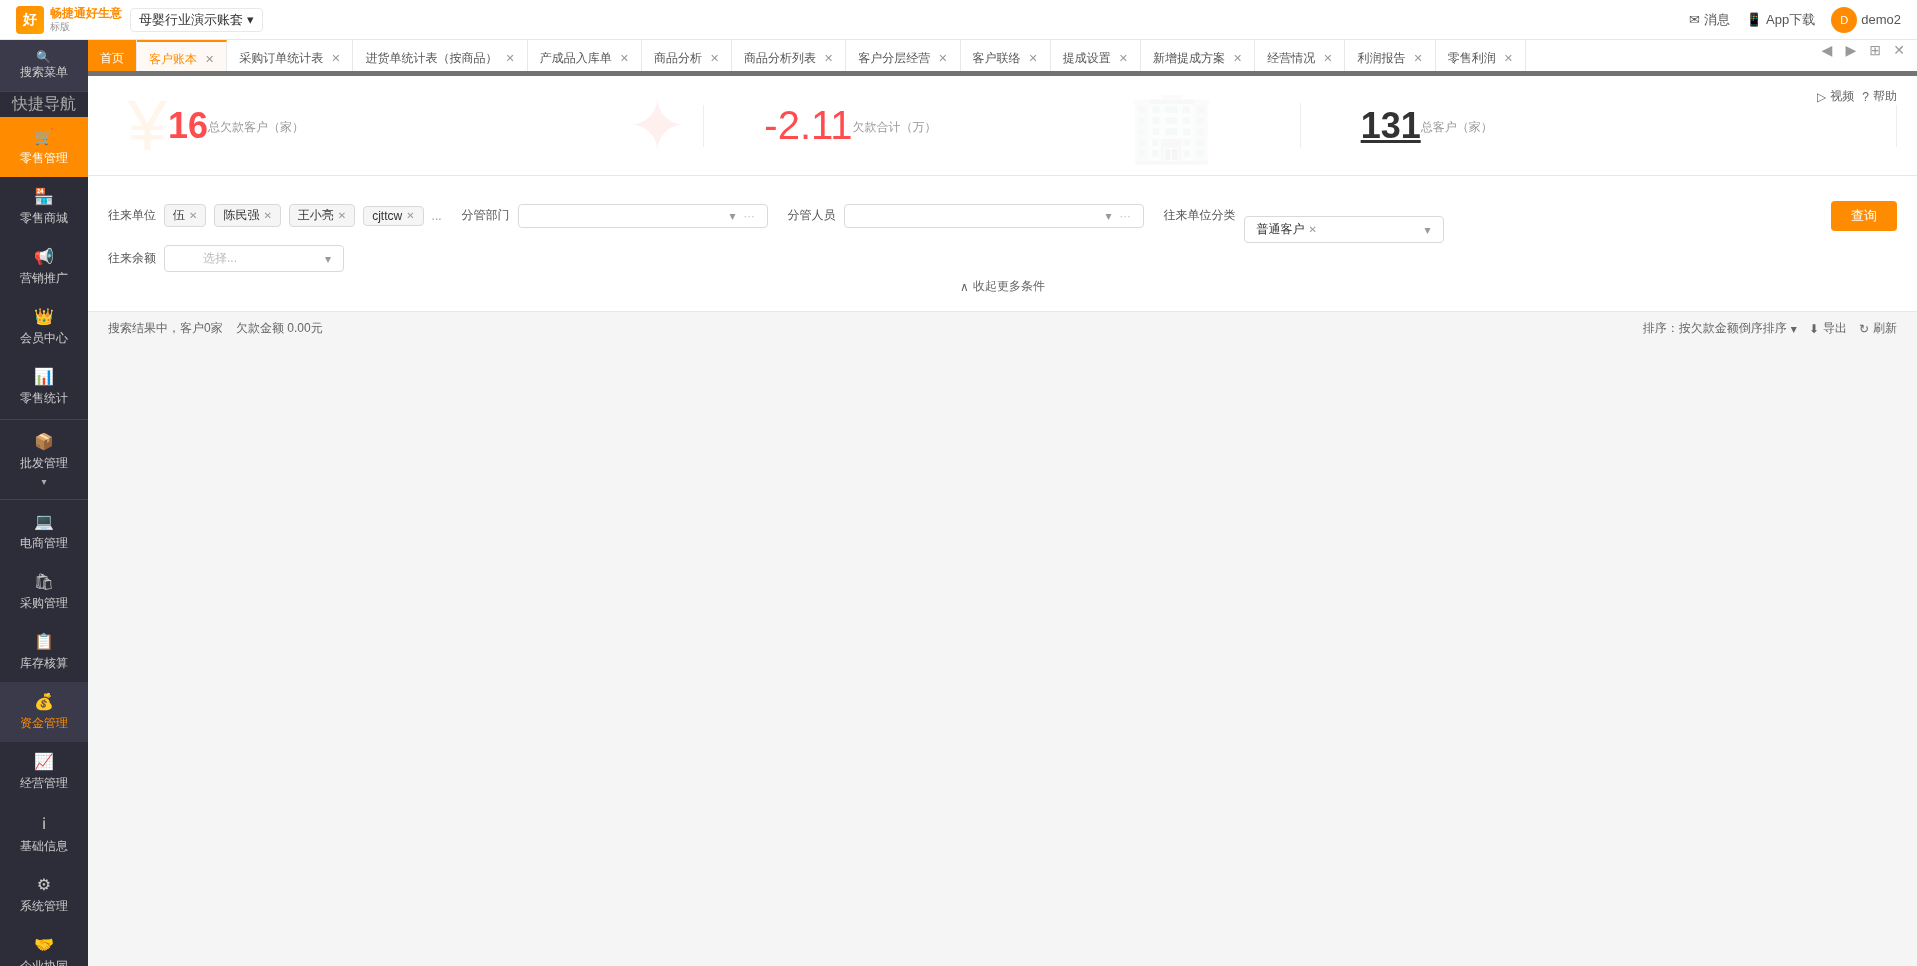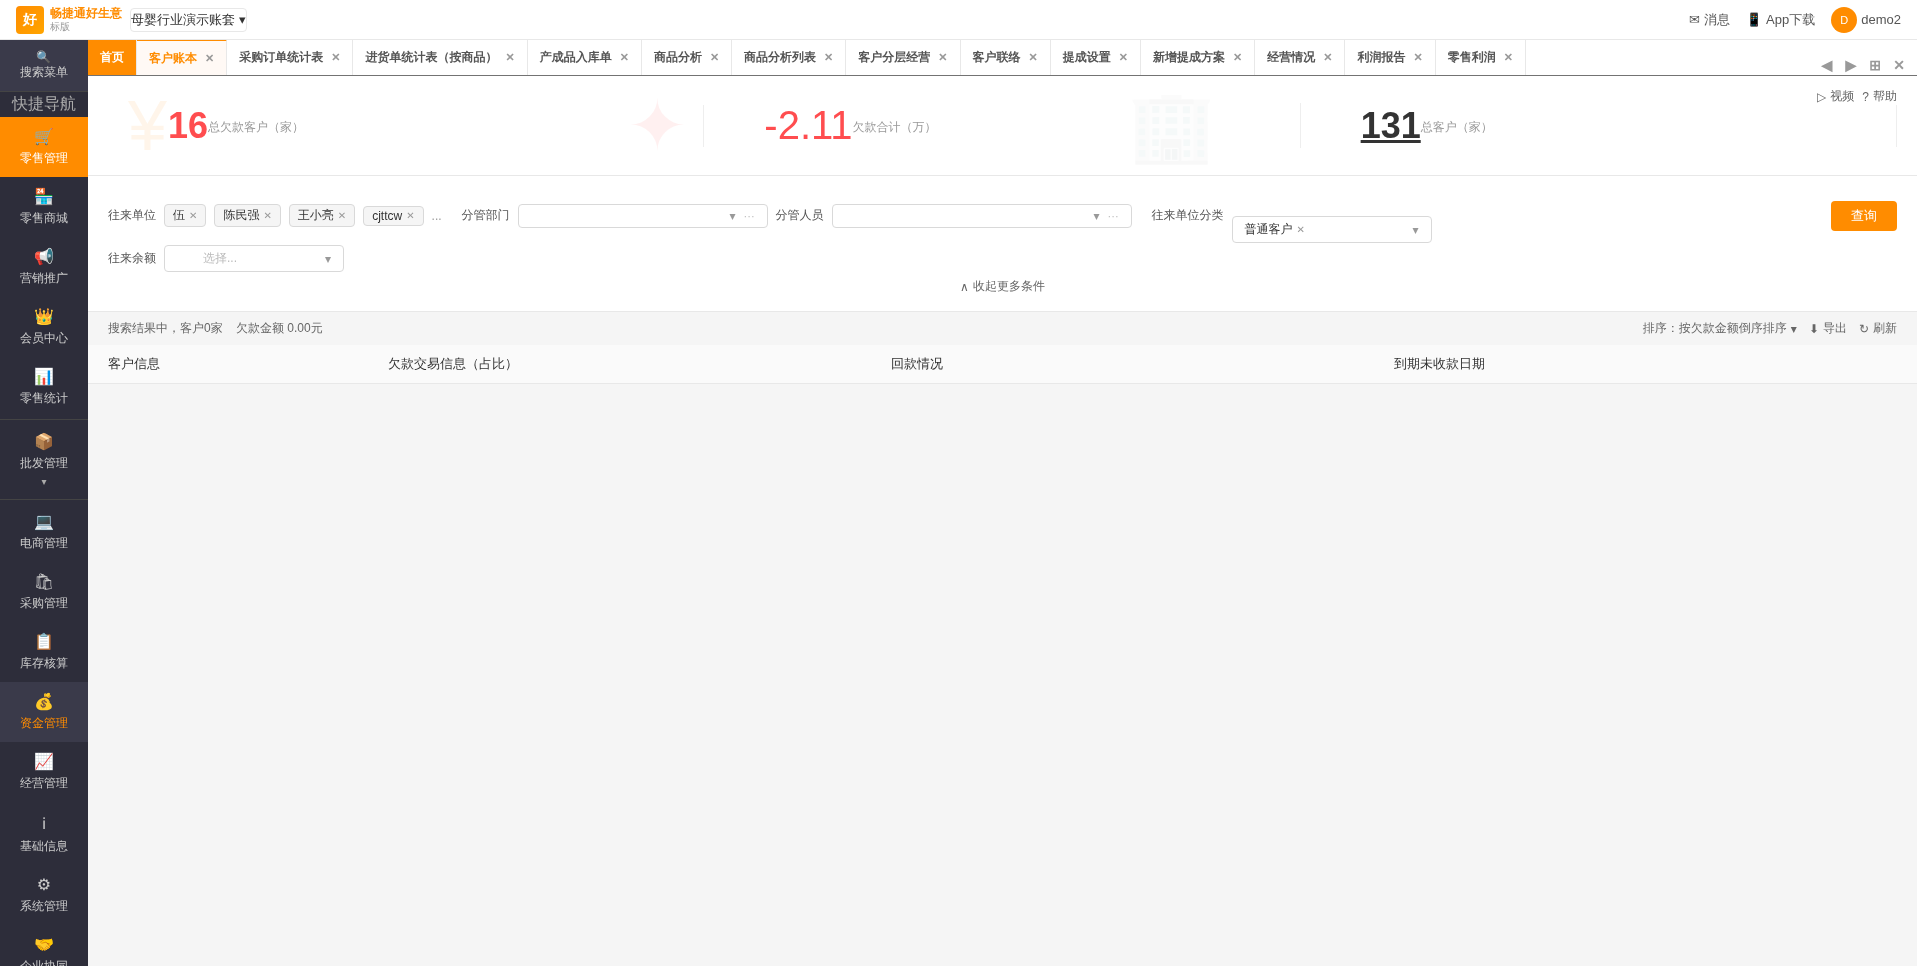--- a/index.html
+++ b/index.html
@@ -18,21 +18,21 @@
       top: 0;
       left: 0;
       right: 0;
       z-index: 100;
     }
     .topbar-left { display: flex; align-items: center; gap: 8px; }
     .topbar-logo { display: flex; align-items: center; gap: 6px; }
     .logo-icon { width: 28px; height: 28px; background: linear-gradient(135deg, #ff8c00, #ffa500); border-radius: 4px; display: flex; align-items: center; justify-content: center; color: #fff; font-size: 14px; font-weight: bold; }
     .logo-text { font-size: 12px; color: #333; line-height: 1.2; }
     .logo-text div:first-child { color: #ff8c00; font-weight: bold; }
-    .topbar-select { display: flex; align-items: center; gap: 4px; font-size: 13px; color: #333; cursor: pointer; border: 1px solid #e8e8e8; border-radius: 4px; padding: 2px 0; justify-content: flex-end; }
+    .topbar-select { display: flex; align-items: center; gap: 4px; font-size: 13px; color: #333; cursor: pointer; border: 1px solid #e8e8e8; border-radius: 4px; padding: 2px 8px; justify-content: flex-end; }
     .topbar-right { display: flex; align-items: center; gap: 16px; font-size: 13px; color: #555; }
     .topbar-right-item { display: flex; align-items: center; gap: 4px; cursor: pointer; }
     .avatar { width: 26px; height: 26px; border-radius: 50%; background: #ff8c00; color: #fff; display: flex; align-items: center; justify-content: center; font-size: 11px; }
 
     
     .layout { display: flex; margin-top: 40px; }
 
     
     .sidebar {
       width: 88px;
@@ -73,26 +73,25 @@
     .sidebar-item .icon { font-size: 16px; }
     .sidebar-divider { height: 1px; background: #444; margin: 2px 0; }
 
     
     .main { flex: 1; display: flex; flex-direction: column; }
 
     
     .tab-bar {
       height: 36px;
       background: #fff;
-      border-bottom: 1px solid #737373;
-      display: flex;
-      align-items: flex-end;
+      border-bottom: 5px solid #737373;
+      display: flex;
+      align-items: flex-start;
       overflow: hidden;
       flex-shrink: 0;
-      font-weight: bold;
     }
     .tab-item {
       height: 36px;
       padding: 0 12px;
       display: flex;
       align-items: center;
       gap: 4px;
       font-size: 12px;
       color: #555;
       cursor: pointer;
@@ -447,21 +446,21 @@
           </div>
           <span class="filter-more">...</span>
 
           <span class="filter-label" style="margin-left:12px;">分管部门</span>
           <div class="filter-select" style="min-width:250px;">
             <span style="color:#bbb;font-size:12px;"></span>
             <span style="margin-left:auto;color:#999;">▾</span>
             <span style="color:#bbb;font-size:11px;margin-left:4px;">···</span>
           </div>
 
-          <span class="filter-label" style="margin-left:0;">分管人员</span>
+          <span class="filter-label" style="margin-left:12px;">分管人员</span>
           <div class="filter-select" style="min-width:300px;">
             <span style="color:#bbb;font-size:12px;"></span>
             <span style="margin-left:auto;color:#999;">▾</span>
             <span style="color:#bbb;font-size:11px;margin-left:4px;">···</span>
           </div>
 
           <span class="filter-label" style="margin-left:12px;text-align:center;">往来单位分类</span>
           <div class="filter-select" style="min-width:200px;margin-top:28px;">
             <div class="filter-tag" style="border:none;background:none;padding:0;">
               <span>普通客户</span>
@@ -505,24 +504,18 @@
             <span>导出</span>
           </div>
           <div class="action-link">
             <span>↻</span>
             <span>刷新</span>
           </div>
         </div>
       </div>
 
       <div class="data-table">
-        <div class="table-header">
-          <div class="table-header-cell">客户信息</div>
-          <div class="table-header-cell">欠款交易信息（占比）</div>
-          <div class="table-header-cell">回款情况</div>
-          <div class="table-header-cell">到期未收款日期</div>
-        </div>
 
       </div>
 
     </div>
   </div>
 </div>
 
 </body></html>

